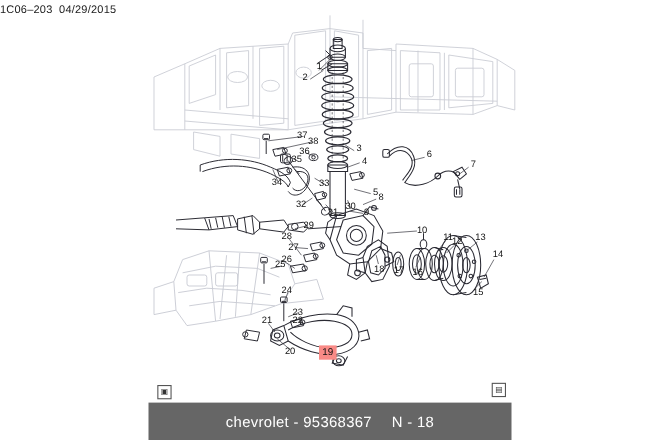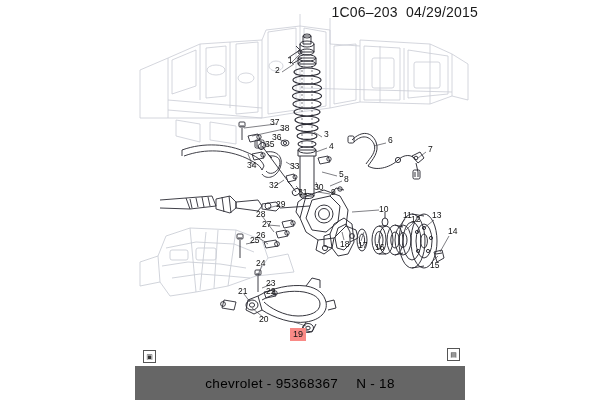--- a/index.html
+++ b/index.html
@@ -17,22 +17,22 @@
   #page {
     position: absolute;
     inset: 0;
     background: #ffffff;
   }
   #header-code {
     position: absolute;
     left: 0;
     top: 4px;
     width: 478px;
-    text-align: right;
-    font-size: 14px;
+    text-align: left;
+    font-size: 10px;
     letter-spacing: 0.2px;
     color: #1a1a1a;
     white-space: pre;
   }
   #diagram {
     position: absolute;
     left: 0;
     top: 0;
     width: 600px;
     height: 400px;
@@ -43,21 +43,21 @@
     top: 366px;
     width: 330px;
     height: 34px;
     background: #666666;
     display: flex;
     align-items: center;
     justify-content: center;
     gap: 18px;
   }
   #caption-bar span {
-    color: #000000;
+    color: #ffffff;
     font-size: 13.5px;
     letter-spacing: 0.3px;
     white-space: pre;
   }
   .corner-icon {
     position: absolute;
     width: 13px;
     height: 13px;
     border: 1px solid #555;
     background: #ffffff;
@@ -70,21 +70,21 @@
     inset: 2px;
     font-size: 7px;
     line-height: 8px;
     color: #333;
     text-align: center;
     overflow: hidden;
   }
   .badge-19 {
     position: absolute;
     left: 290px;
-    top: 328px;
+    top: 314px;
     background: #f98a86;
     color: #111111;
     font-size: 9px;
     line-height: 11px;
     padding: 1px 3px 1px 3px;
     font-family: "Liberation Sans", sans-serif;
   }
   text.cal {
     font-family: "Liberation Sans", sans-serif;
     font-size: 8.5px;

